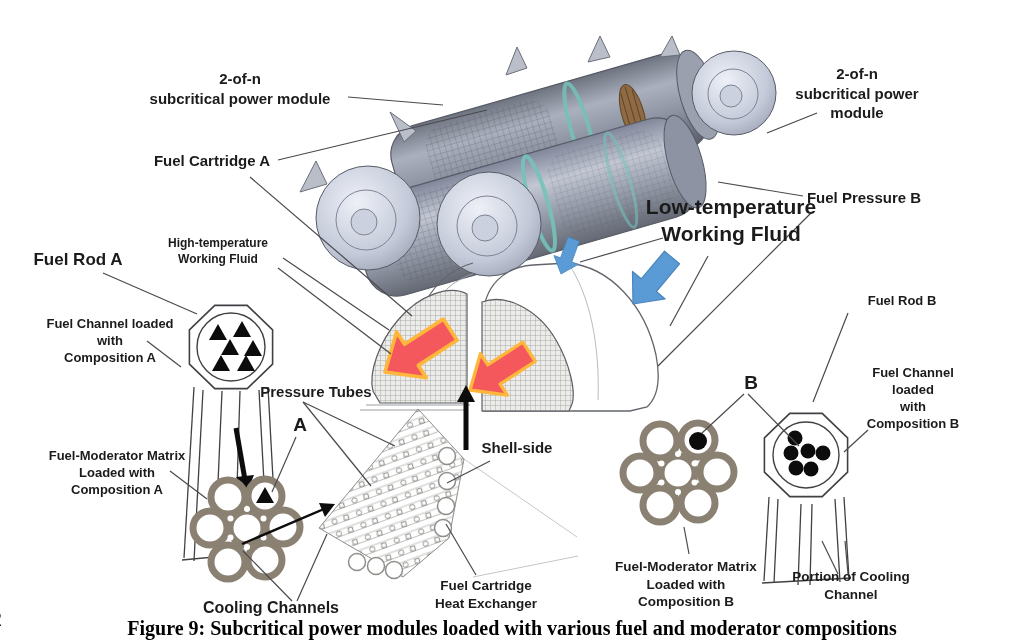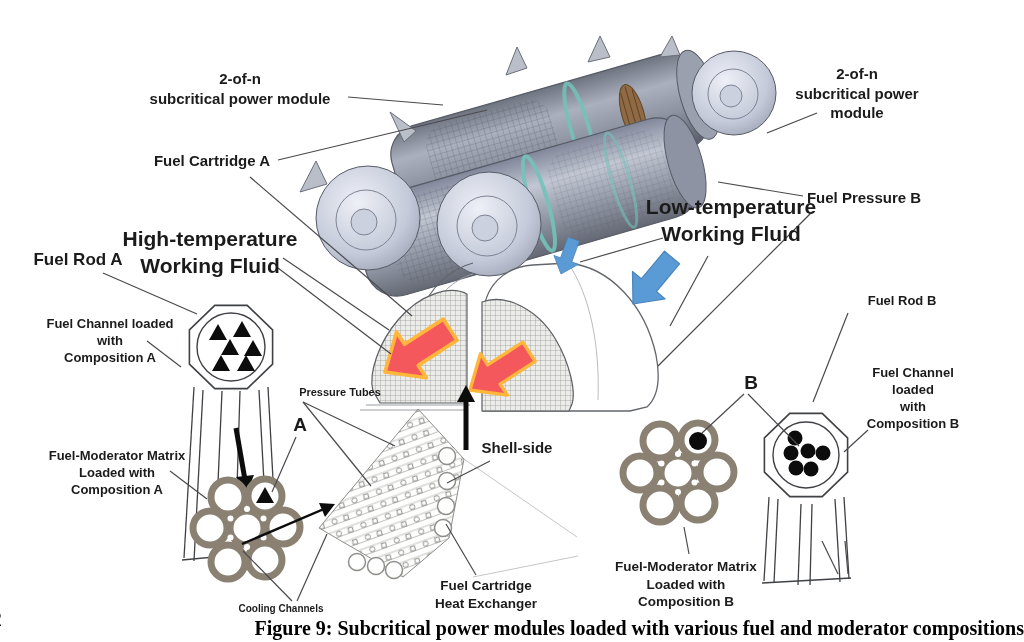--- a/index.html
+++ b/index.html
@@ -1,21 +1,21 @@
 <!DOCTYPE html>
 <html><head>
 <meta charset="utf-8">
 <style>
   html,body{margin:0;padding:0;background:#ffffff;}
   #fig{position:relative;width:1024px;height:642px;background:#ffffff;overflow:hidden;
        font-family:"Liberation Sans",sans-serif;}
   #art{position:absolute;left:0;top:0;width:1024px;height:642px;}
   .lbl{position:absolute;transform:translate(-50%,-50%);text-align:center;
        color:#1b1b1b;font-weight:bold;white-space:pre-line;line-height:1.3;}
-  .caption{position:absolute;left:0;right:0;top:617px;text-align:right;
+  .caption{position:absolute;left:0;right:0;top:617px;text-align:center;
        font-family:"Liberation Serif",serif;font-weight:bold;font-size:20px;color:#000;}
   .pagenum{position:absolute;left:-8px;top:608px;font-family:"Liberation Serif",serif;
        font-size:20px;color:#000;}
 </style>
 </head>
 <body>
 
 <div id="fig">
 <svg id="art" viewBox="0 0 1024 642">
   <defs>
@@ -259,41 +259,42 @@
     <line x1="748" y1="394" x2="799" y2="446"></line>
   </g>
 </svg>
 
   <div class="lbl" style="left:240px;top:88px;font-size:15px">2-of-n
 subcritical power module</div>
   <div class="lbl" style="left:857px;top:93px;font-size:15px">2-of-n
 subcritical power module</div>
   <div class="lbl" style="left:212px;top:161px;font-size:15px">Fuel Cartridge A</div>
   <div class="lbl" style="left:864px;top:198px;font-size:15px">Fuel Pressure B</div>
-  <div class="lbl" style="left:210px;top:252px;font-size:21px">High-temperature
+  <div class="lbl" style="left:218px;top:252px;font-size:12px">High-temperature
 Working Fluid</div>
   <div class="lbl" style="left:731px;top:220px;font-size:21px">Low-temperature
 Working Fluid</div>
   <div class="lbl" style="left:78px;top:260px;font-size:17px">Fuel Rod A</div>
   <div class="lbl" style="left:902px;top:301px;font-size:13px">Fuel Rod B</div>
   <div class="lbl" style="left:110px;top:341px;font-size:13px">Fuel Channel loaded
 with
 Composition A</div>
   <div class="lbl" style="left:913px;top:399px;font-size:13px">Fuel Channel loaded
 with
 Composition B</div>
   <div class="lbl" style="left:117px;top:473px;font-size:13px">Fuel-Moderator Matrix
 Loaded with
 Composition A</div>
   <div class="lbl" style="left:686px;top:584px;font-size:13.5px">Fuel-Moderator Matrix
 Loaded with
 Composition B</div>
-  <div class="lbl" style="left:340px;top:392px;font-size:11px">Pressure Tubes</div>
+  <div class="lbl" style="left:316px;top:392px;font-size:15px">Pressure Tubes</div>
   <div class="lbl" style="left:517px;top:448px;font-size:15px">Shell-side</div>
-  <div class="lbl" style="left:281px;top:608px;font-size:10px">Cooling Channels</div>
+  <div class="lbl" style="left:271px;top:608px;font-size:16px">Cooling Channels</div>
   <div class="lbl" style="left:486px;top:595px;font-size:13.5px">Fuel Cartridge
 Heat Exchanger</div>
+  <div class="lbl" style="left:851px;top:586px;font-size:13.5px">Portion of Cooling Channel</div>
   <div class="lbl" style="left:300px;top:425px;font-size:19px">A</div>
   <div class="lbl" style="left:751px;top:383px;font-size:19px">B</div>
 
   <div class="caption">Figure 9: Subcritical power modules loaded with various fuel and moderator compositions</div>
   <div class="pagenum">2</div>
 </div>
 
 </body></html>

